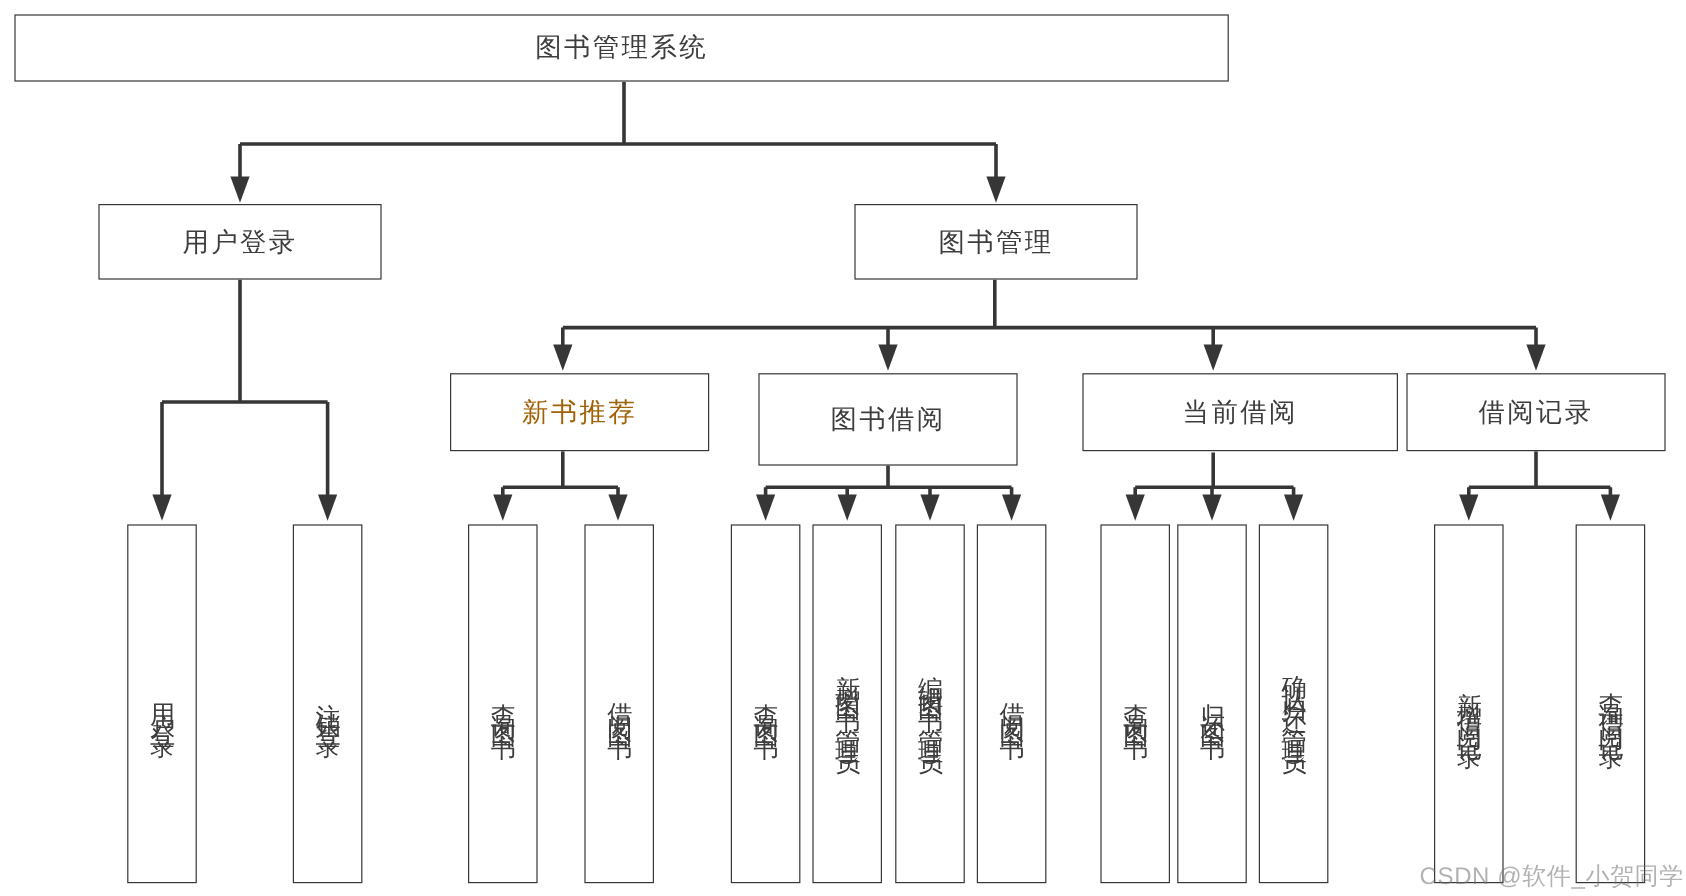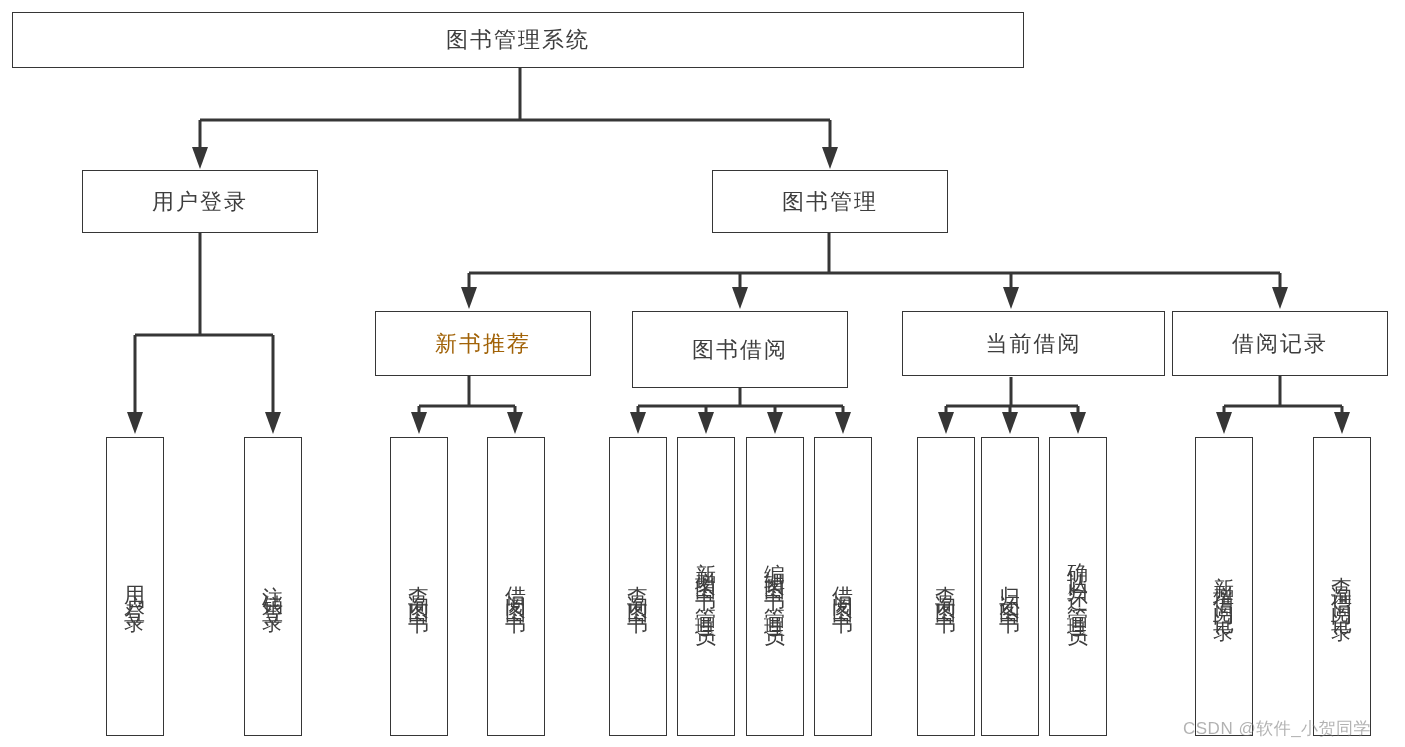--- a/index.html
+++ b/index.html
@@ -42,21 +42,21 @@
   }
   .node.v {
     writing-mode: vertical-rl;
     letter-spacing: 9px;
     font-size: 21px;
   }
   .watermark {
     position: absolute;
     left: 1183px;
     top: 717px;
-    font-size: 17px;
+    font-size: 20px;
     letter-spacing: 0.5px;
     color: rgba(115, 115, 115, 0.55);
     z-index: 5;
     white-space: nowrap;
   }
 </style>
 </head>
 <body>
 
 <div class="canvas">

